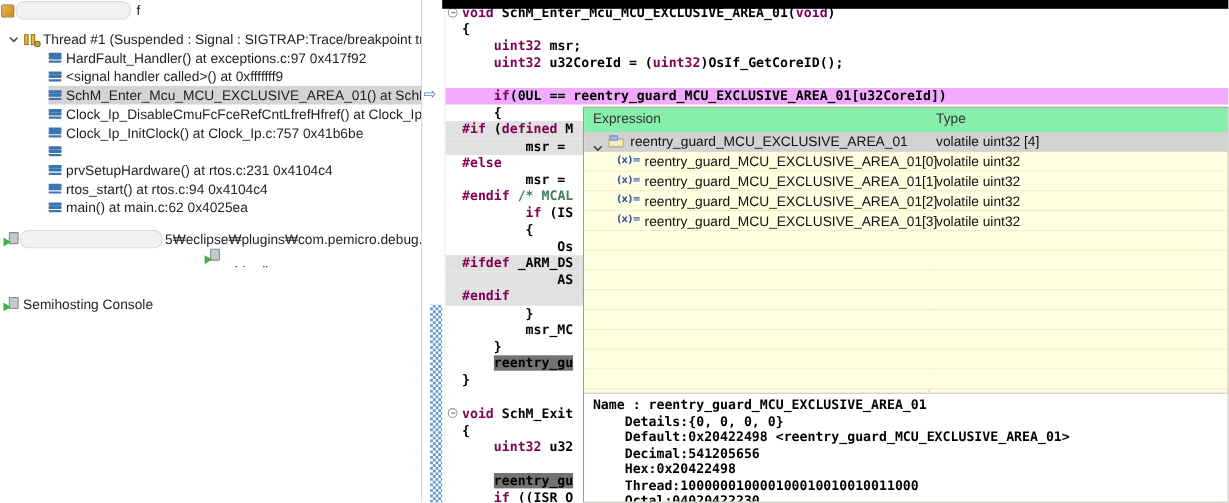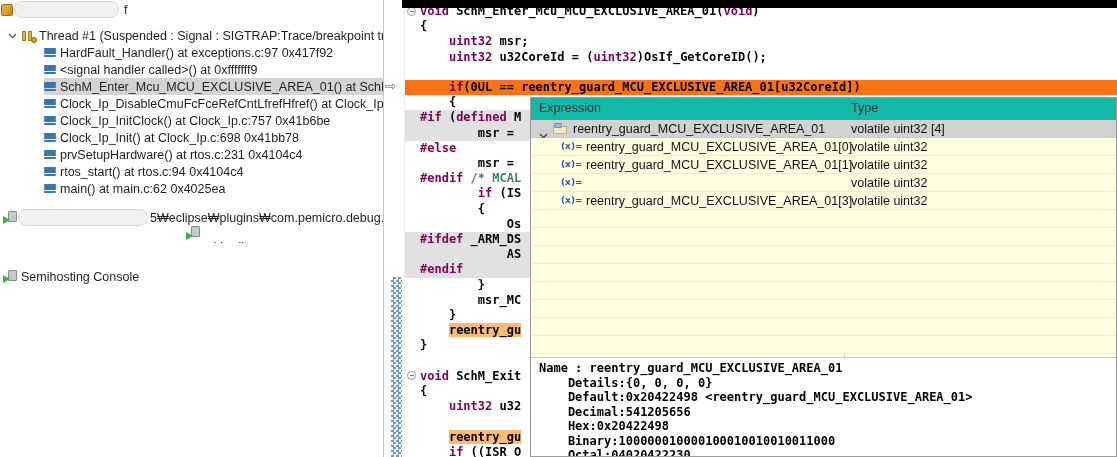--- a/index.html
+++ b/index.html
@@ -32,34 +32,34 @@
   #ip-arrow{left:385px;top:78px;font-size:14px;color:#5585c2;font-family:"DejaVu Sans",sans-serif;}
   #range-indicator{left:391px;top:277px;width:11px;height:180px;
       background:conic-gradient(#6699cc 25%,#ffffff 25% 50%,#6699cc 50% 75%,#ffffff 75%);
       background-size:5px 5px;}
 
   
   #code-editor{left:405px;top:0;width:712px;height:457px;background:#fff;}
   .code-line{position:absolute;left:0;right:0;height:15.2px;line-height:15.4px;
              font-family:"DejaVu Sans Mono",monospace;font-size:12px;font-weight:bold;
              white-space:pre;color:#000;padding-left:15px;}
-  .bg-green{background:#f97316;}
+  .bg-green{background:#f0abfc;}
   .bg-gray{background:#e1e1e1;}
   .seg-k{color:#7f0055;}
   .seg-c{color:#3f7f5f;}
-  .seg-g{background:#fdba74;}
+  .seg-g{background:#737373;}
   .fold{position:absolute;left:2px;top:2.5px;width:9px;height:9px;border:1px solid #9a9a9a;
         border-radius:50%;box-sizing:border-box;background:#fff;}
   .fold i{position:absolute;left:1.5px;top:3px;width:4px;height:1px;background:#777;}
   #window-top-bar{left:402px;top:0;width:715px;height:8px;background:#000;z-index:4;}
 
   
   #expression-popup{left:530px;top:97px;width:587px;height:360px;background:#ffffe1;
       border:1px solid #9b9b9b;box-sizing:border-box;z-index:6;overflow:hidden;}
-  #popup-header{position:absolute;left:0;top:0;right:0;height:22px;background:#14b8a6;
+  #popup-header{position:absolute;left:0;top:0;right:0;height:22px;background:#86efac;
       border-bottom:1px solid #84cc16;}
   .hdr-cell{position:absolute;top:3px;font-size:12.5px;color:#333;}
   #popup-col-divider{position:absolute;left:313px;top:0;width:1px;height:259px;background:#c8c8c8;}
   .exp-row{position:absolute;left:0;right:0;height:18px;background:#ffffe1;
       border-bottom:1px solid rgba(190,185,140,.25);box-sizing:border-box;}
   .exp-row.sel{background:#d2d2d2;}
   .exp-text{position:absolute;top:2px;font-size:12.5px;color:#111;white-space:nowrap;}
   .type-text{position:absolute;left:320px;top:2px;font-size:12.5px;color:#111;white-space:nowrap;}
   .var-icon{position:absolute;left:30px;top:3px;font-size:9px;font-weight:bold;color:#3557a0;
       font-family:"DejaVu Sans",sans-serif;}
@@ -137,21 +137,20 @@
             <i></i>
           </span>
           <span class="tree-label">Clock_Ip_InitClock() at Clock_Ip.c:757 0x41b6be</span>
         </div>
         <div class="tree-row" style="left: 44px; top: 129px; width: 339px;">
           <span class="frame-icon">
             <i></i>
             <i></i>
             <i></i>
           </span>
-          <span class="tree-label">Clock_Ip_Init() at Clock_Ip.c:698 0x41bb78</span>
         </div>
         <div class="tree-row" style="left: 44px; top: 146px; width: 339px;">
           <span class="frame-icon">
             <i></i>
             <i></i>
             <i></i>
           </span>
           <span class="tree-label">prvSetupHardware() at rtos.c:231 0x4104c4</span>
         </div>
         <div class="tree-row" style="left: 44px; top: 163px; width: 339px;">
@@ -259,20 +258,21 @@
           <span class="exp-text" style="left: 55px;">reentry_guard_MCU_EXCLUSIVE_AREA_01[0]</span>
           <span class="type-text">volatile uint32</span>
         </div>
         <div class="exp-row" style="top: 58px;">
           <span class="var-icon">(x)=</span>
           <span class="exp-text" style="left: 55px;">reentry_guard_MCU_EXCLUSIVE_AREA_01[1]</span>
           <span class="type-text">volatile uint32</span>
         </div>
         <div class="exp-row" style="top: 76px;">
           <span class="var-icon">(x)=</span>
+          <span class="exp-text" style="left: 55px;">reentry_guard_MCU_EXCLUSIVE_AREA_01[2]</span>
           <span class="type-text">volatile uint32</span>
         </div>
         <div class="exp-row" style="top: 94px;">
           <span class="var-icon">(x)=</span>
           <span class="exp-text" style="left: 55px;">reentry_guard_MCU_EXCLUSIVE_AREA_01[3]</span>
           <span class="type-text">volatile uint32</span>
         </div>
         <div class="exp-row" style="top: 112px;"></div>
         <div class="exp-row" style="top: 130px;"></div>
         <div class="exp-row" style="top: 148px;"></div>
@@ -281,18 +281,18 @@
         <div class="exp-row" style="top: 202px;"></div>
         <div class="exp-row" style="top: 220px;"></div>
         <div class="exp-row" style="top: 238px;"></div>
       </div>
     <div id="detail-pane">
         <div class="detail-line">Name : reentry_guard_MCU_EXCLUSIVE_AREA_01</div>
         <div class="detail-line">    Details:{0, 0, 0, 0}</div>
         <div class="detail-line">    Default:0x20422498 &lt;reentry_guard_MCU_EXCLUSIVE_AREA_01&gt;</div>
         <div class="detail-line">    Decimal:541205656</div>
         <div class="detail-line">    Hex:0x20422498</div>
-        <div class="detail-line">    Binary:100000010000100010010010011000</div>
+        <div class="detail-line">    Thread:100000010000100010010010011000</div>
         <div class="detail-line">    Octal:04020422230</div>
       </div>
   </div>
 
 </div>
 
 </body></html>

